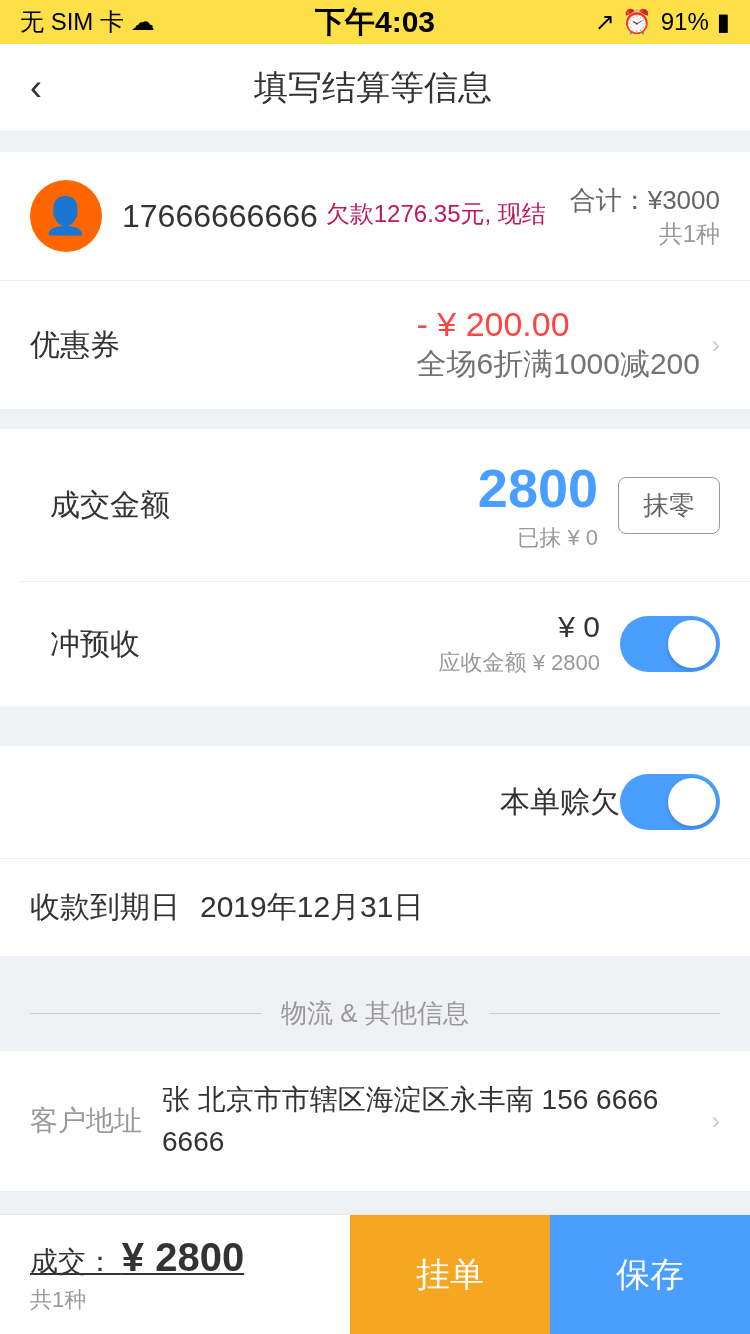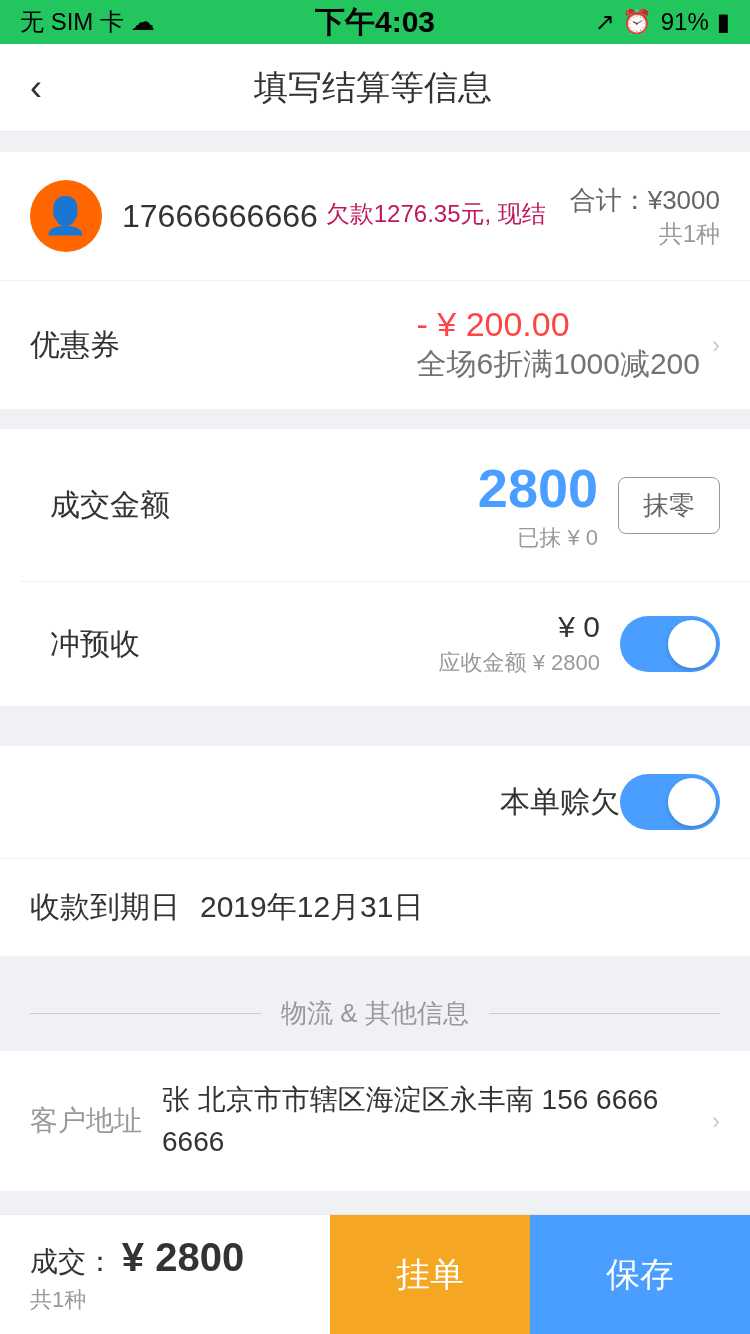--- a/index.html
+++ b/index.html
@@ -9,21 +9,21 @@
       background: #f0f1f5;
       width: 750px;
       min-height: 1334px;
       font-size: 28px;
       color: #333;
       position: relative;
     }
 
     
     .status-bar {
-      background: #22c55e;
+      background: #fde047;
       height: 44px;
       display: flex;
       align-items: center;
       justify-content: space-between;
       padding: 8px 20px;
       font-size: 24px;
       color: #000;
     }
     .status-left { display: flex; align-items: center; gap: 10px; }
     .status-center { font-size: 30px; font-weight: 600; position: absolute; left: 50%; transform: translateX(-50%); }
@@ -216,32 +216,32 @@
       height: 120px;
       background: #fff;
       display: flex;
       align-items: center;
       border-top: 1px solid #e8e8e8;
     }
     .bottom-summary {
       flex: 1;
       padding: 0 30px;
     }
-    .bottom-deal { font-size: 28px; color: #333; }
+    .bottom-deal { font-size: 28px; color: #333; text-decoration: underline; }
     .bottom-deal span.amount { font-size: 40px; font-weight: 600; color: #333; }
     .bottom-count { font-size: 22px; color: #999; margin-top: 4px; }
     .btn-hold {
       width: 200px; height: 120px;
       background: #f5a623;
       display: flex; align-items: center; justify-content: center;
       font-size: 34px; color: #fff; cursor: pointer;
       flex-shrink: 0;
     }
     .btn-save {
-      width: 220px; height: 120px;
+      width: 200px; height: 120px;
       background: #4a9eff;
       display: flex; align-items: center; justify-content: center;
       font-size: 34px; color: #fff; cursor: pointer;
       flex-shrink: 0;
     }
   </style>
 </head>
 <body>
 
 <div class="status-bar">

